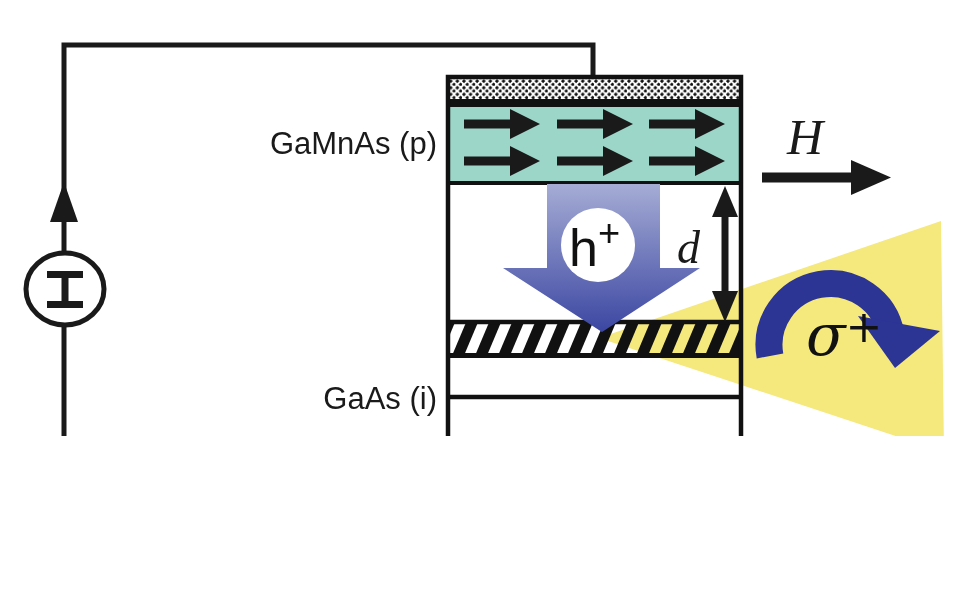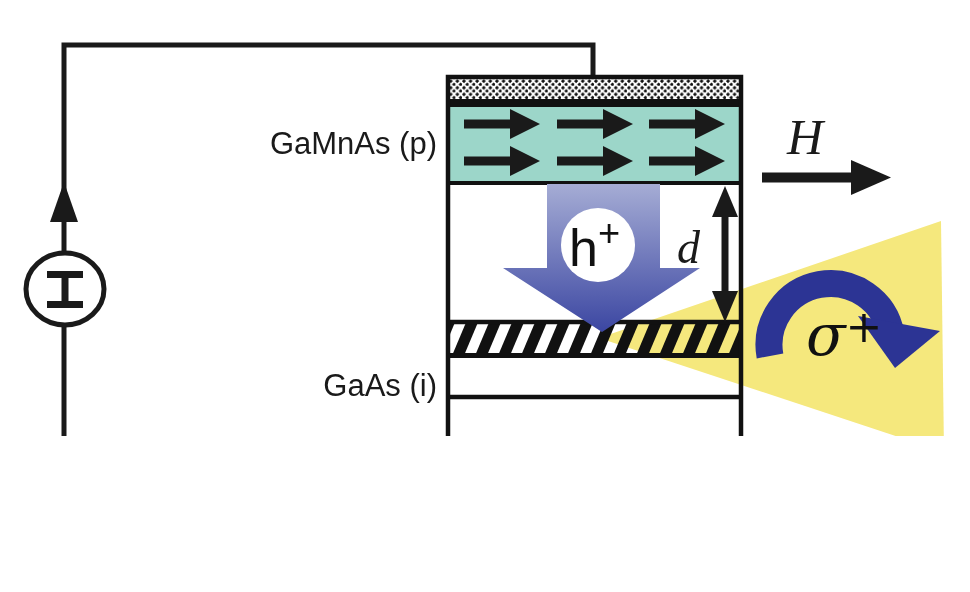--- a/index.html
+++ b/index.html
@@ -122,20 +122,20 @@
       <polygon points="851,160 851,195 891,177.5"></polygon>
     </g>
 
     <g>
       <path d="M 770 356 A 61 61 0 0 1 891 334" fill="none" stroke="#2c3494" stroke-width="27"></path>
       <polygon points="858,316 940,331 895,368" fill="#2c3494"></polygon>
     </g>
   </svg>
 
   <div class="lbl" style="top:126px">GaMnAs (p)</div>
-  <div class="lbl" style="top:368px">GaAs (i)</div>
+  <div class="lbl" style="top:381px">GaAs (i)</div>
 
   <div class="math" id="field-label">H</div>
   <div class="math" id="thickness-label">d</div>
   <div id="hole-label"><span>h</span><sup>+</sup></div>
   <div id="sigma-label"><span>σ</span><sup>+</sup></div>
 
 </div>
 
 </body></html>

